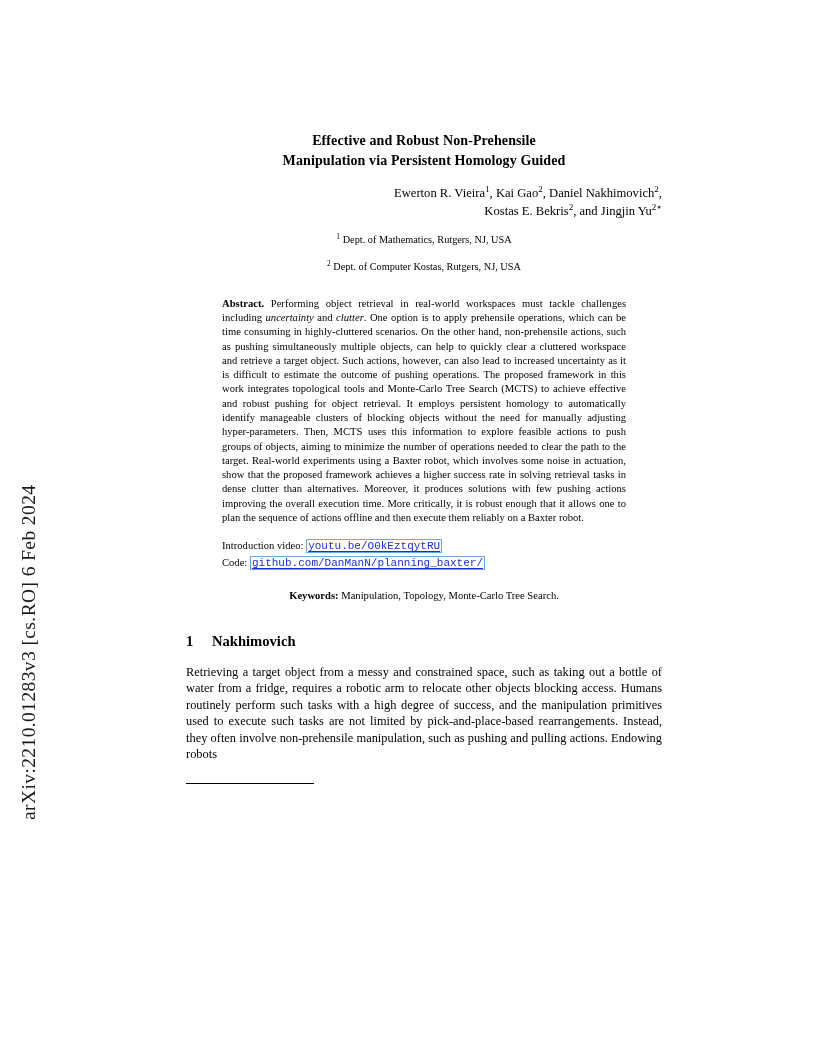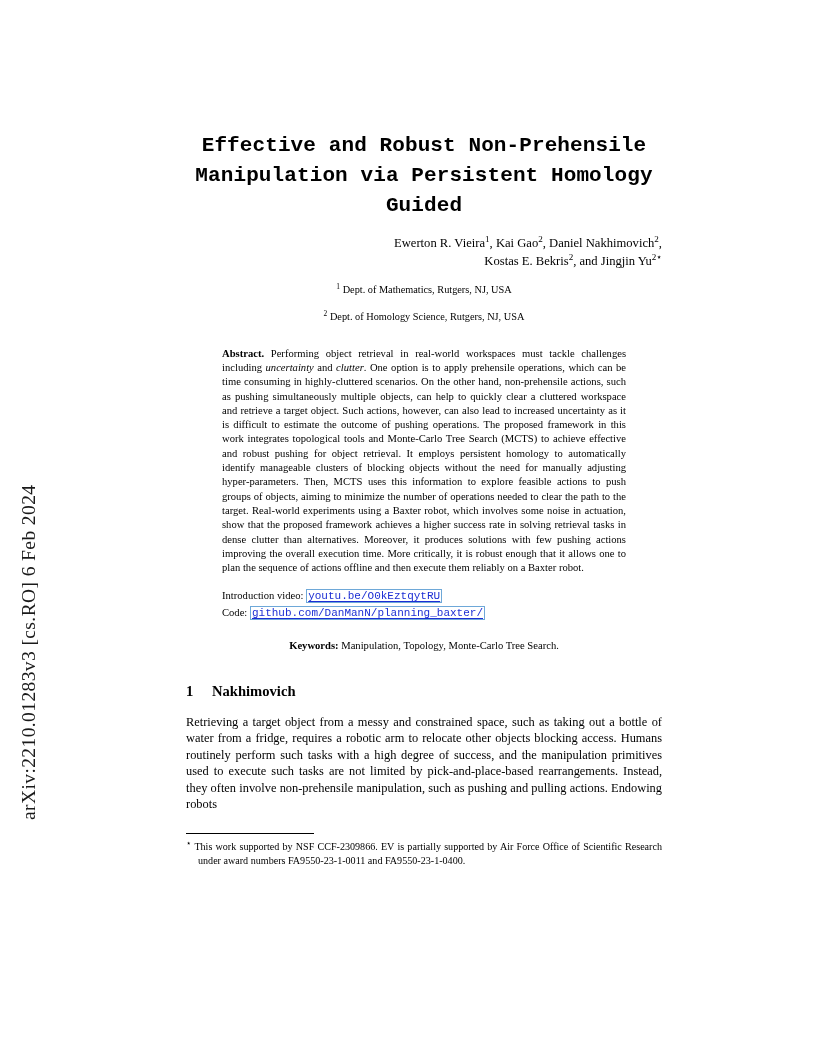--- a/index.html
+++ b/index.html
@@ -36,25 +36,24 @@
   }
   .content {
     position: absolute;
     left: 186px;
     top: 131px;
     width: 476px;
   }
   .title {
     text-align: center;
     font-weight: bold;
-    font-size: 21px;
+    font-size: 14px;
     line-height: 1.43;
     letter-spacing: 0.1px;
     margin: 0 0 14px 0;
-    font-family: Liberation Mono, monospace;
   }
   .authors {
     text-align: right;
     font-size: 12.6px;
     line-height: 1.42;
     margin: 0 0 2px 0;
   }
   .affil {
     text-align: center;
     font-size: 10.3px;
@@ -155,21 +154,21 @@
       <span>Ewerton R. Vieira</span><sup>1</sup><span>, Kai Gao</span><sup>2</sup><span>, Daniel Nakhimovich</span><sup>2</sup><span>,</span><br>
       <span>Kostas E. Bekris</span><sup>2</sup><span>, and Jingjin Yu</span><sup>2⋆</sup>
     </div>
 
     <div class="affil">
       <sup>1</sup>
       <span>Dept. of Mathematics, Rutgers, NJ, USA</span>
     </div>
     <div class="affil">
       <sup>2</sup>
-      <span>Dept. of Homology Science, Rutgers, NJ, USA</span>
+      <span>Dept. of Computer Kostas, Rutgers, NJ, USA</span>
     </div>
 
     <div class="abstract">
       <span class="lead">Abstract.</span><span> Performing object retrieval in real-world workspaces must tackle challenges including </span><i>uncertainty</i><span> and </span><i>clutter</i><span>. One option is to apply prehensile operations, which can be time consuming in highly-cluttered scenarios. On the other hand, non-prehensile actions, such as pushing simultaneously multiple objects, can help to quickly clear a cluttered workspace and retrieve a target object. Such actions, however, can also lead to increased uncertainty as it is difficult to estimate the outcome of pushing operations. The proposed framework in this work integrates topological tools and Monte-Carlo Tree Search (MCTS) to achieve effective and robust pushing for object retrieval. It employs persistent homology to automatically identify manageable clusters of blocking objects without the need for manually adjusting hyper-parameters. Then, MCTS uses this information to explore feasible actions to push groups of objects, aiming to minimize the number of operations needed to clear the path to the target. Real-world experiments using a Baxter robot, which involves some noise in actuation, show that the proposed framework achieves a higher success rate in solving retrieval tasks in dense clutter than alternatives. Moreover, it produces solutions with few pushing actions improving the overall execution time. More critically, it is robust enough that it allows one to plan the sequence of actions offline and then execute them reliably on a Baxter robot.</span>
     </div>
 
     <div class="links">
       <span>Introduction video:</span>
       <a class="link-box" href="#">youtu.be/O0kEztqytRU</a><br>
       <span>Code:</span>
@@ -181,19 +180,15 @@
       <span>Manipulation, Topology, Monte-Carlo Tree Search.</span>
     </div>
 
     <div class="section-head">
       <span class="num">1</span><span>Nakhimovich</span>
     </div>
 
     <p class="body-par">Retrieving a target object from a messy and constrained space, such as taking out a bottle of water from a fridge, requires a robotic arm to relocate other objects blocking access. Humans routinely perform such tasks with a high degree of success, and the manipulation primitives used to execute such tasks are not limited by pick-and-place-based rearrangements. Instead, they often involve non-prehensile manipulation, such as pushing and pulling actions. Endowing robots</p>
 
     <div class="footnote-rule"></div>
-    <div class="footnote">
-      <span class="fmark">⋆</span>
-      <span>This work supported by NSF CCF-2309866. EV is partially supported by Air Force Office of Scientific Research under award numbers FA9550-23-1-0011 and FA9550-23-1-0400.</span>
-    </div>
 
   </div>
 </div>
 
 </body></html>

